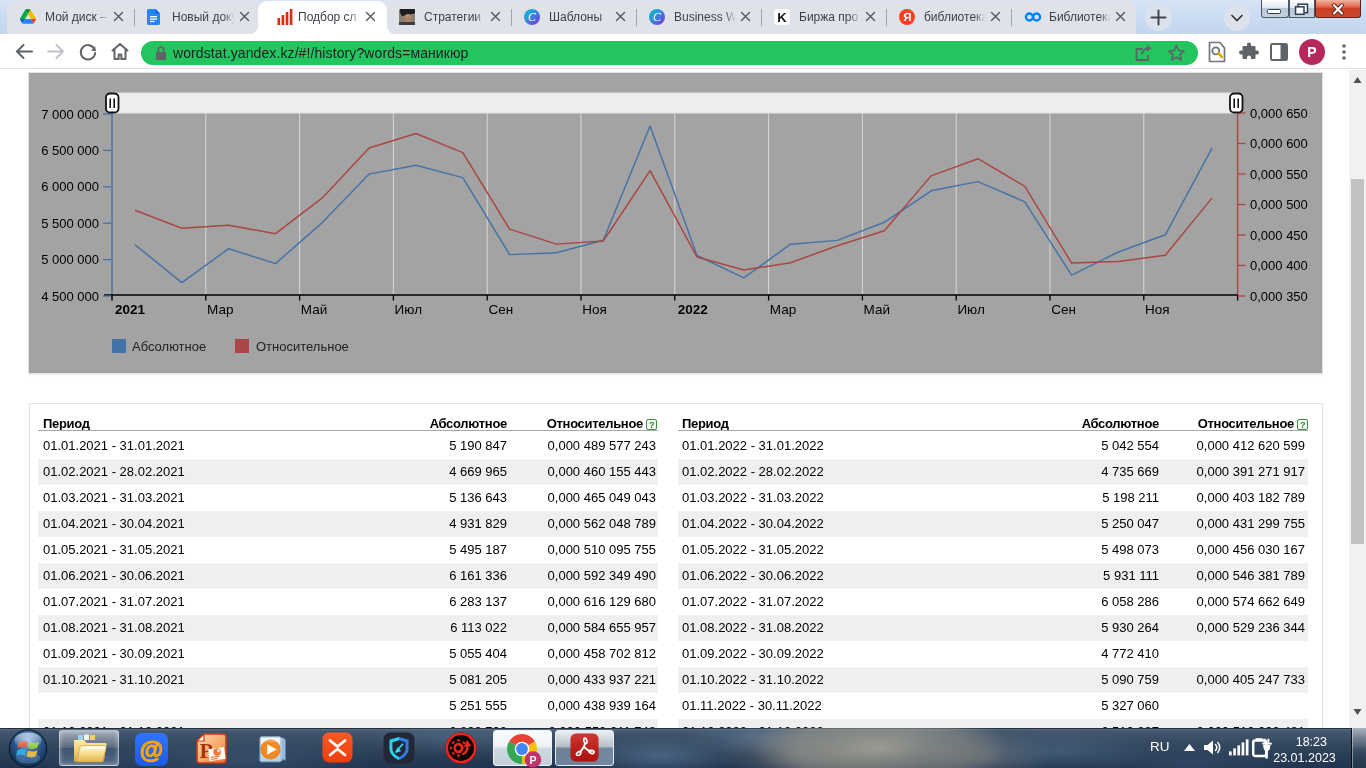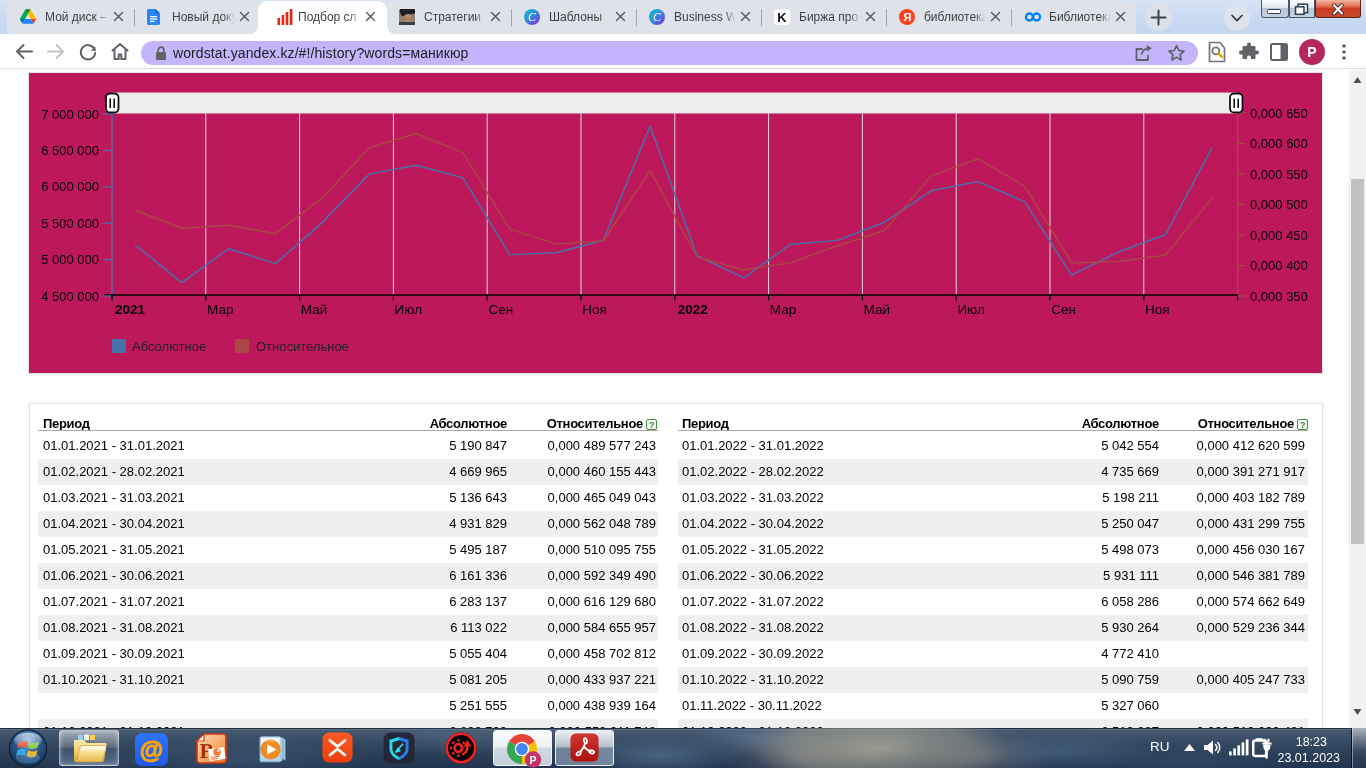--- a/index.html
+++ b/index.html
@@ -1,25 +1,25 @@
 <!DOCTYPE html>
 <html><head><meta charset="utf-8"><style>
 * {margin:0;padding:0;box-sizing:border-box}
 html,body {width:1366px;height:768px;overflow:hidden;font-family:"Liberation Sans",sans-serif;background:#fff}
 #stage {position:absolute;left:0;top:0;width:1366px;height:768px;overflow:hidden}
 
 #tabstrip {position:absolute;left:0;top:0;width:1366px;height:34px;background:linear-gradient(to bottom,#d7e4f5 0%,#cbdcf2 45%,#c2d6ee 100%)}
 .tabt {position:absolute;font-size:12px;color:#3c4147;white-space:nowrap;overflow:hidden;line-height:16px;-webkit-mask-image:linear-gradient(to right,#000 80%,transparent 98%);mask-image:linear-gradient(to right,#000 80%,transparent 98%)}
 
 #toolbar {position:absolute;left:0;top:34px;width:1366px;height:35px;background:#fff;border-bottom:1px solid #dfe1e5}
-#omni {position:absolute;left:141px;top:7px;width:1057px;height:24px;border-radius:12px;background:#c4b5fd}
+#omni {position:absolute;left:141px;top:7px;width:1057px;height:24px;border-radius:12px;background:#22c55e}
 #url {position:absolute;left:32px;top:3.5px;font-size:14px;color:#202124;letter-spacing:.1px}
 
 #content {position:absolute;left:0;top:70px;width:1366px;height:698px;background:#fff}
-#chartpanel {position:absolute;left:28px;top:2px;width:1295px;height:302px;background:#be185d;border:1px solid #e3e3e3;box-shadow:0 1px 2px rgba(0,0,0,.07)}
+#chartpanel {position:absolute;left:28px;top:2px;width:1295px;height:302px;background:#a3a3a3;border:1px solid #e3e3e3;box-shadow:0 1px 2px rgba(0,0,0,.07)}
 #tablepanel {position:absolute;left:29px;top:333px;width:1294px;height:400px;background:#fff;border:1px solid #e3e3e3;box-shadow:0 1px 2px rgba(0,0,0,.07)}
 .band {position:absolute;height:26px;background:#efefef}
 .cd {position:absolute;font-size:13px;color:#000;line-height:26px;white-space:pre}
 .cv {position:absolute;font-size:13px;color:#000;line-height:26px;text-align:right;white-space:pre}
 .th {position:absolute;font-size:13px;font-weight:bold;color:#000;line-height:26px;white-space:nowrap;letter-spacing:-0.3px}
 .thr {text-align:right}
 .qi {display:inline-block;width:11px;height:11px;border:1px solid #3e8e41;border-radius:2px;color:#2e7d32;background:#f3faf3;font-size:9px;font-weight:bold;line-height:11px;text-align:center;vertical-align:0;margin-left:3px}
 .hline {position:absolute;height:1px;background:#a9a9a9}
 
 #sbar {position:absolute;left:1349px;top:70px;width:17px;height:658px;background:#f1f1f1}
@@ -593,16 +593,16 @@
       </svg>
       <svg class="tico" style="left:1252px;top:9px" width="22" height="23" viewBox="0 0 22 23">
 <rect x="1.2" y="3.4" width="13" height="15.6" rx="2" fill="none" stroke="#fff" stroke-width="2.5"></rect>
 <path d="M3.6 1.2h7v2.2h-7z" fill="#fff"></path>
 <path d="M12.6 1.8v4M16.4 1.8v4" stroke="#fff" stroke-width="2"></path>
 <path d="M10.2 6.6h9.6" stroke="#fff" stroke-width="1.8"></path>
 <path d="M11 7.8h7.6l-.7 4a3.2 3.2 0 0 1-6.2 0z" fill="#fff"></path>
 <rect x="13.3" y="13" width="2.5" height="8.6" fill="#fff"></rect>
 </svg>
       <div class="tico" style="left:1285px;top:7px;width:42px;height:14px;color:#fff;font-size:12.5px;text-align:right">18:23</div>
-      <div class="tico" style="left:1269px;top:22.5px;width:71px;height:14px;color:#fff;font-size:12.5px;text-align:right">23.01.2023</div>
+      <div class="tico" style="left:1269px;top:22.5px;width:71px;height:14px;color:#fff;font-size:12.5px;text-align:center">23.01.2023</div>
       <div class="tico" style="left:1351px;top:0;width:15px;height:40px;background:linear-gradient(to bottom,#8c99a6,#5a6b7c 40%,#3a4d62 55%,#2c3f55 75%,#24364b);border-left:1px solid #0a0f16;box-shadow:inset 1px 0 0 rgba(255,255,255,.4),inset 0 12px 8px -6px rgba(255,255,255,.25)"></div>
 </div>
 
 </div>
 </body></html>

